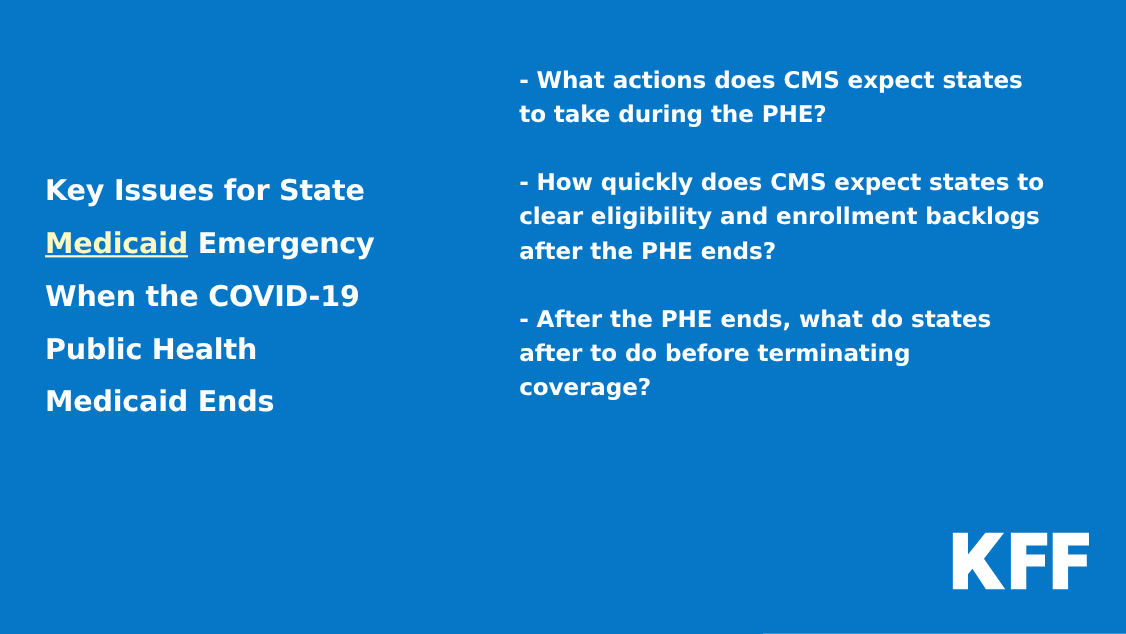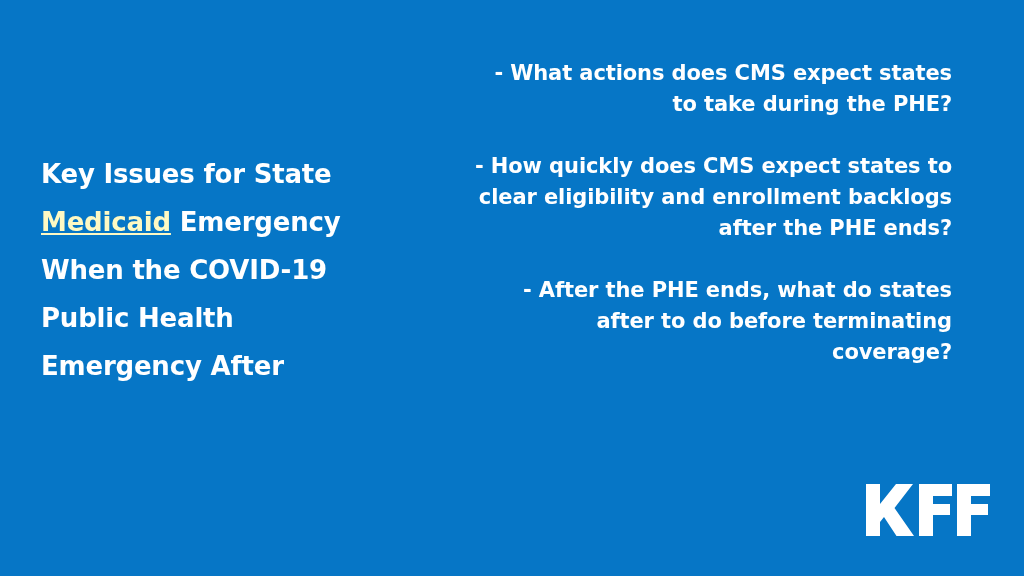--- a/index.html
+++ b/index.html
@@ -41,21 +41,20 @@
     color: #fef9c3;
     text-decoration: underline;
   }
 
   
   .questions {
     position: absolute;
     left: 472px;
     top: 58px;
     width: 480px;
-    text-align: right;
   }
   .question {
     font-family: "DejaVu Sans", sans-serif;
     font-size: 21px;
     line-height: 31px;
     font-weight: bold;
     color: #ffffff;
     letter-spacing: -0.1px;
     margin: 0 0 31px 0;
   }
@@ -89,21 +88,21 @@
     <div class="title-line">
       <span class="title-accent">Medicaid</span><span> Emergency</span>
     </div>
     <div class="title-line">
       <span>When the COVID-19</span>
     </div>
     <div class="title-line">
       <span>Public Health</span>
     </div>
     <div class="title-line">
-      <span>Emergency After</span>
+      <span>Medicaid Ends</span>
     </div>
   </div>
 
   <div class="questions">
     <p class="question">- What actions does CMS expect states to take during the PHE?</p>
     <p class="question">- How quickly does CMS expect states to clear eligibility and enrollment backlogs after the PHE ends?</p>
     <p class="question">- After the PHE ends, what do states after to do before terminating coverage?</p>
   </div>
 
   <div class="logo">

